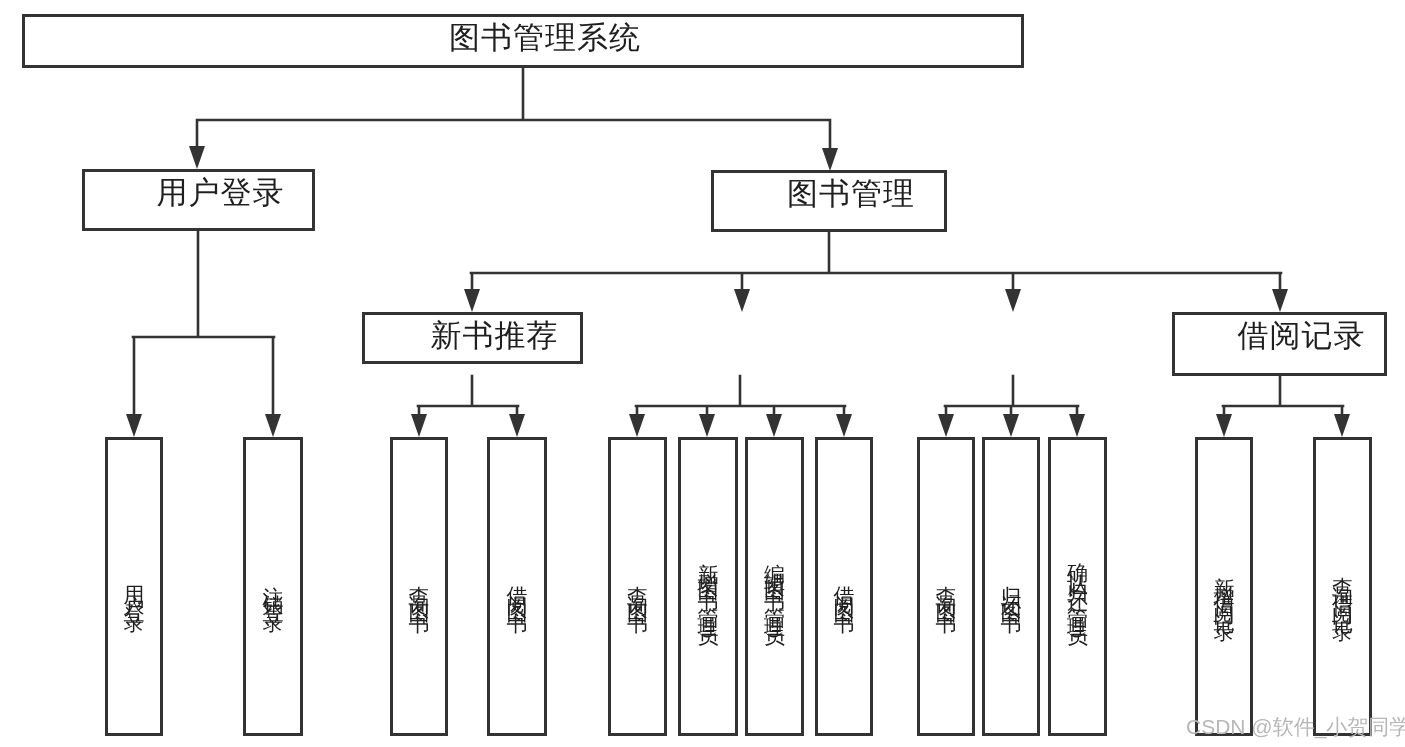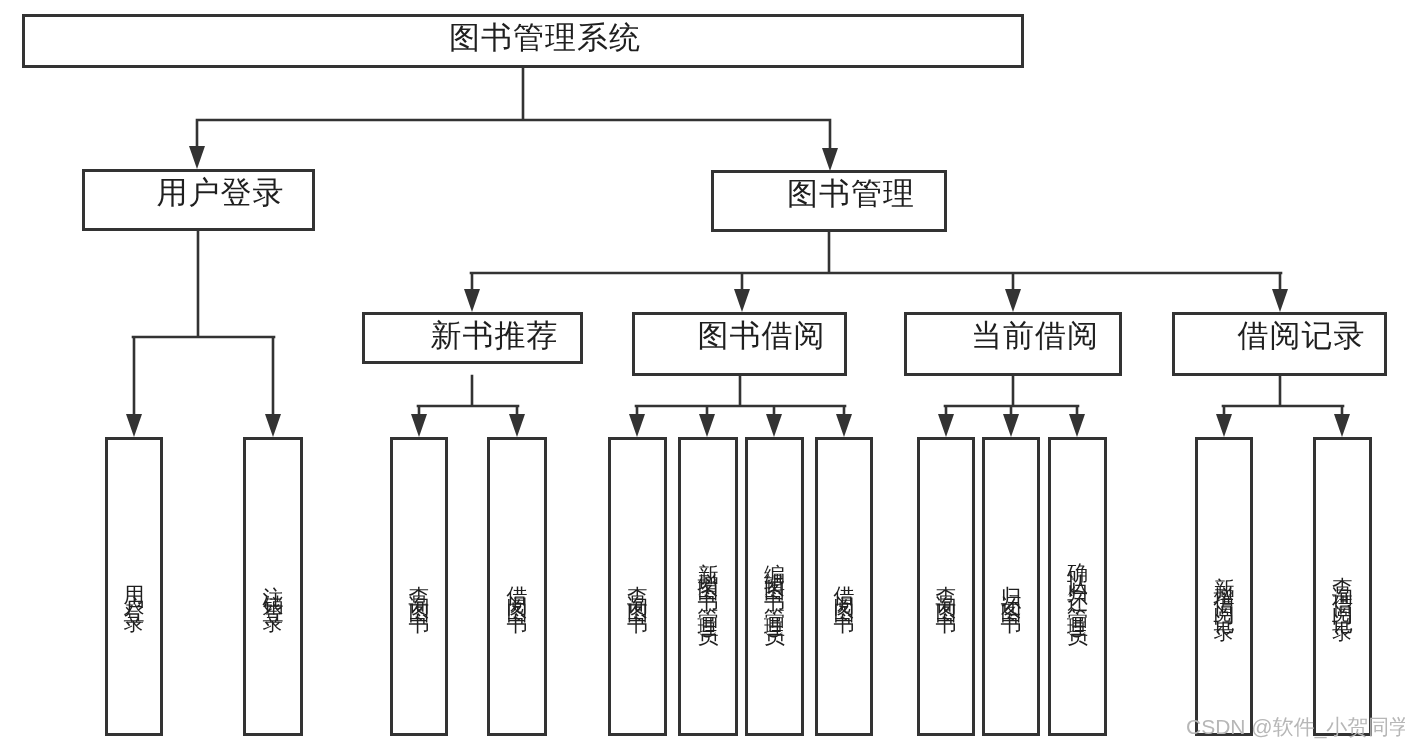--- a/index.html
+++ b/index.html
@@ -79,26 +79,20 @@
   <div class="hbox" style="left:82px;top:169px;width:233px;height:62px">
     <span>用户登录</span>
   </div>
   <div class="hbox" style="left:711px;top:170px;width:236px;height:62px">
     <span>图书管理</span>
   </div>
 
   <div class="hbox" style="left:362px;top:312px;width:221px;height:52px">
     <span>新书推荐</span>
   </div>
-  <div class="hbox" style="left:632px;top:312px;width:215px;height:64px">
-    <span>图书借阅</span>
-  </div>
-  <div class="hbox" style="left:904px;top:312px;width:218px;height:64px">
-    <span>当前借阅</span>
-  </div>
   <div class="hbox" style="left:1172px;top:312px;width:215px;height:64px">
     <span>借阅记录</span>
   </div>
 
   <div class="vbox" style="left:105px;width:58px">
     <span class="vlabel">用户登录</span>
   </div>
   <div class="vbox" style="left:243px;width:60px">
     <span class="vlabel">注销登录</span>
   </div>

